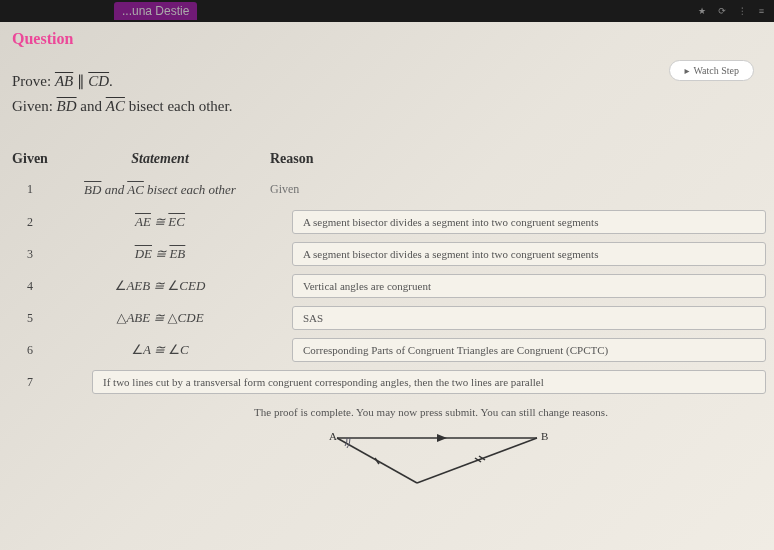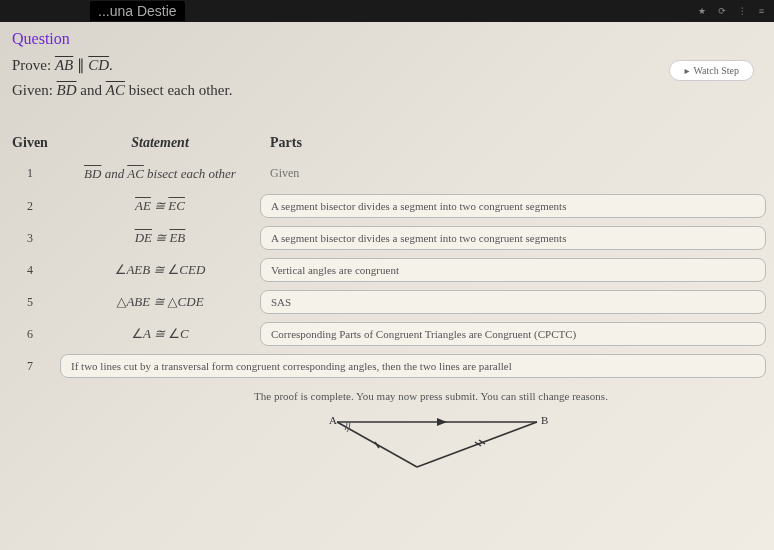--- a/index.html
+++ b/index.html
@@ -15,44 +15,44 @@
       background: #1a1a1a;
       height: 22px;
       display: flex;
       align-items: center;
       padding: 0 10px;
       color: #aaa;
       font-size: 9px;
       font-family: Arial, sans-serif;
     }
     .browser-tab {
-      background: #000000;
+      background: #701a75;
       padding: 2px 8px;
       border-radius: 3px 3px 0 0;
-      margin-left: 80px;
-      font-size: 14px;
+      margin-left: 104px;
+      font-size: 12px;
     }
     .browser-icons {
       margin-left: auto;
       display: flex;
       gap: 12px;
       color: #888;
     }
     .content {
       padding: 8px 0 0 0;
     }
     .header-section {
       padding: 0 12px;
       position: relative;
     }
     .question-label {
       font-size: 16px;
-      color: #6d28d9;
-      font-weight: normal;
-      margin-bottom: 8px;
+      color: #ec4899;
+      font-weight: bold;
+      margin-bottom: 24px;
     }
     .given-prove {
       font-size: 15px;
       color: #333;
       margin-bottom: 8px;
     }
     .overline {
       text-decoration: overline;
       font-style: italic;
     }
@@ -94,25 +94,26 @@
     .statement-cell {
       width: 200px;
       text-align: center;
       font-style: italic;
       font-size: 13px;
     }
     .reason-box {
       flex: 1;
       background: #f5f2ea;
       border: 1px solid #bbb;
-      border-radius: 8px;
+      border-radius: 3px;
       padding: 5px 10px;
       font-size: 11px;
       color: #555;
       margin-right: 8px;
+      margin-left: 32px;
     }
     .reason-plain {
       flex: 1;
       padding: 5px 10px;
       font-size: 12px;
       color: #737373;
     }
     .complete-msg {
       text-align: center;
       font-size: 11px;
@@ -156,21 +157,21 @@
     <div class="watch-button">
       <span>▸</span>
       <span>Watch Step</span>
     </div>
   </div>
 
   <div class="proof-table">
     <div class="table-header">
       <div class="col-step">Given</div>
       <div class="col-statement">Statement</div>
-      <div class="col-reason">Parts</div>
+      <div class="col-reason">Reason</div>
     </div>
     <div id="table-body">
         <div class="table-row">
           <div class="col-step">1</div>
           <div class="statement-cell"><span class="overline">BD</span> and <span class="overline">AC</span> bisect each other</div>
           <div class="reason-plain">Given</div>
         </div>
         <div class="table-row">
           <div class="col-step">2</div>
           <div class="statement-cell"><span class="overline">AE</span> ≅ <span class="overline">EC</span></div>

